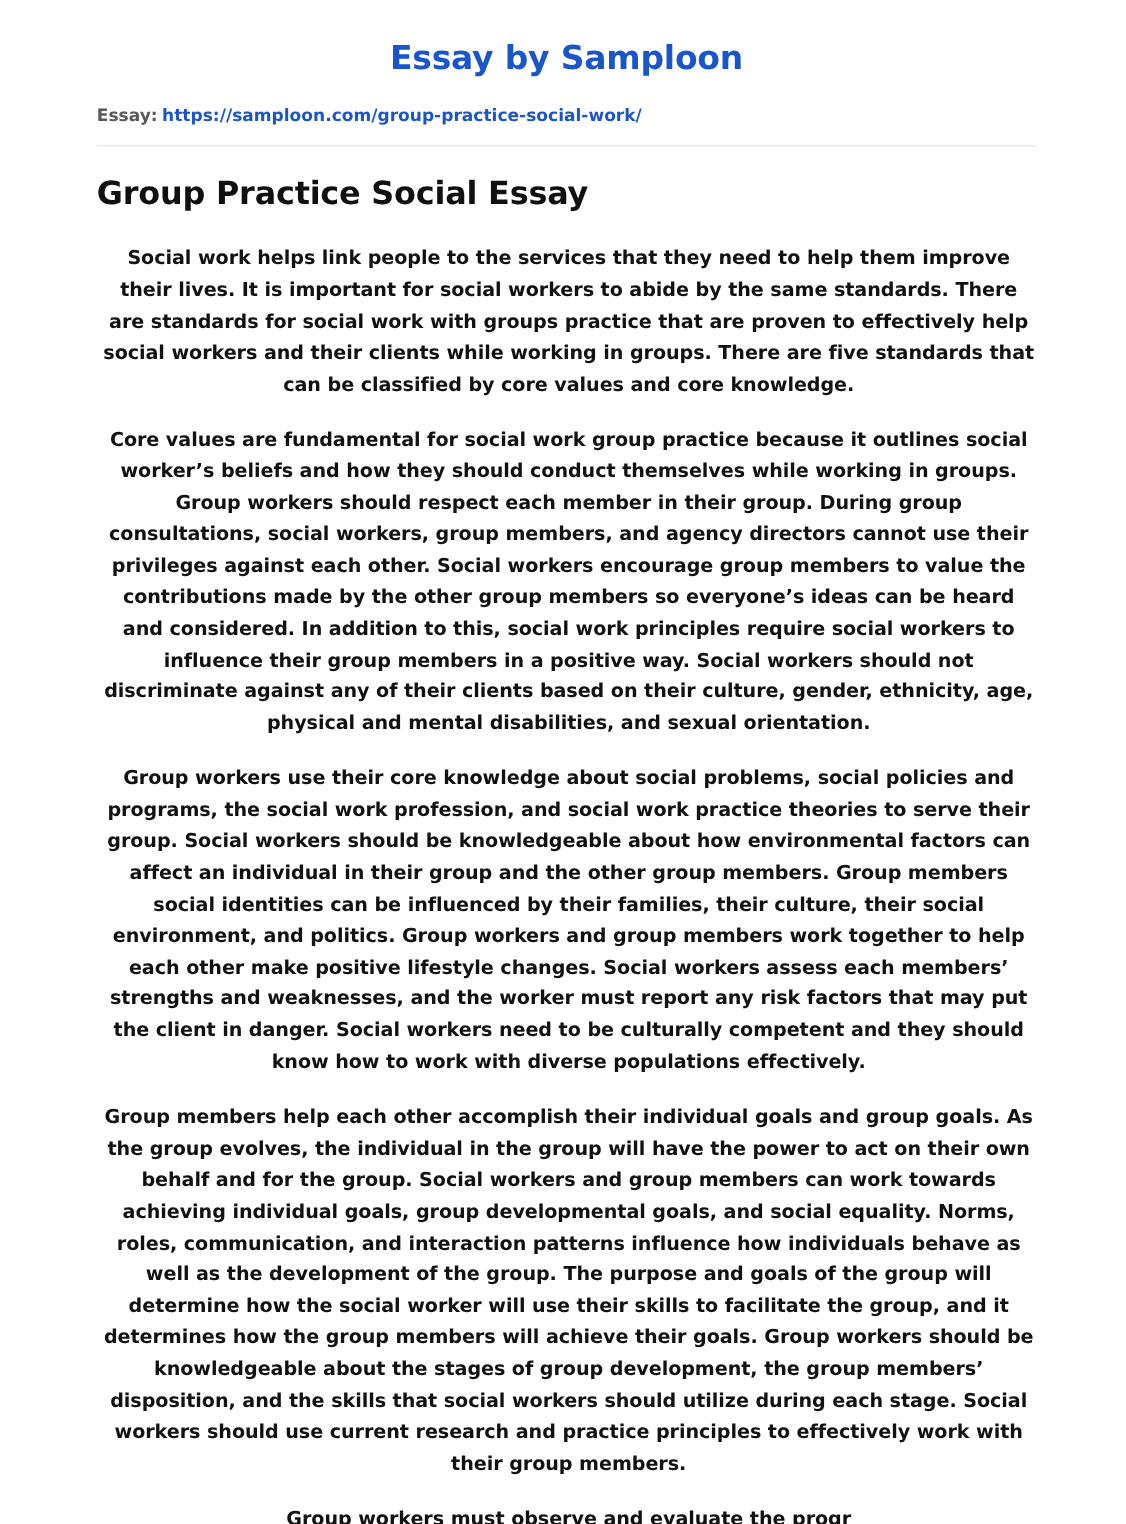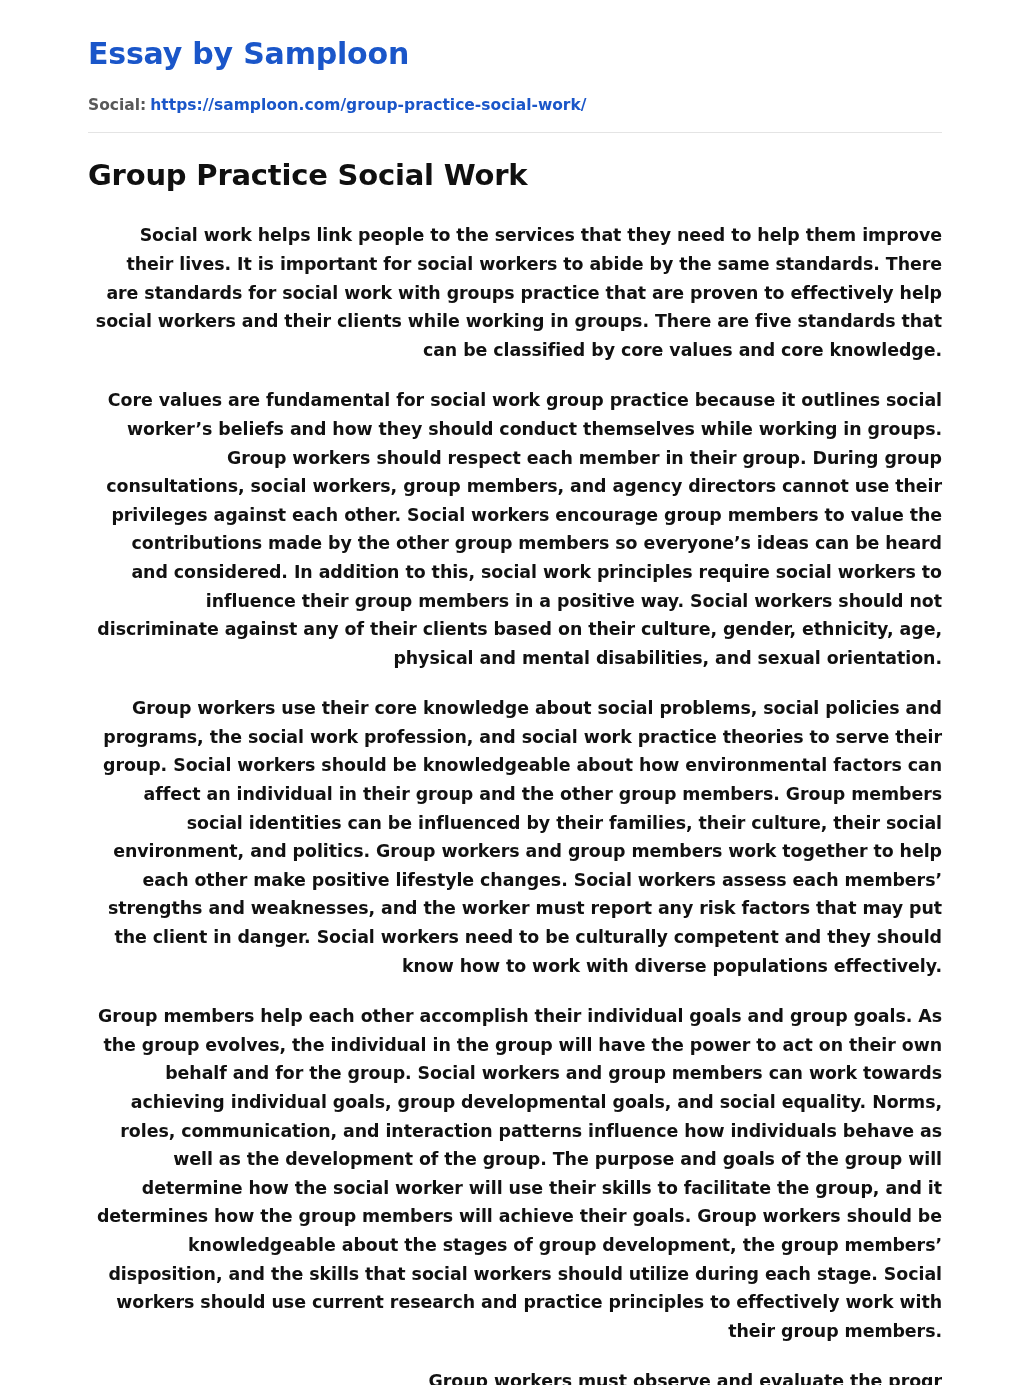--- a/index.html
+++ b/index.html
@@ -27,20 +27,21 @@
     padding: 36px 82px 0 88px;
   }
   .brand {
     font-size: 30px;
     font-weight: 700;
     color: #1a56c9;
     letter-spacing: -0.2px;
     line-height: 1.2;
     margin: 0;
     padding: 0;
+    text-align: center;
   }
   .source-line {
     margin-top: 23px;
     font-size: 15.5px;
     font-weight: 600;
     line-height: 1.3;
     white-space: nowrap;
   }
   .source-label {
     color: #595959;
@@ -73,47 +74,47 @@
   .body-copy {
     margin-top: 28px;
   }
   .body-copy p {
     margin: 0 0 22px 4px;
     font-size: 17.4px;
     font-weight: 600;
     line-height: 28.6px;
     color: #111111;
     letter-spacing: -0.05px;
-    text-align: right;
+    text-align: center;
   }
   .body-copy p:last-child {
     margin-bottom: 0;
   }
   .clipped {
     max-height: 29px;
     overflow: hidden;
   }
 </style>
 </head>
 <body>
 
 <div class="page">
 
   <header class="masthead">
     <div class="brand">Essay by Samploon</div>
 
     <div class="source-line">
-      <span class="source-label">Social:</span><a class="source-url" href="#">https://samploon.com/group-practice-social-work/</a>
+      <span class="source-label">Essay:</span><a class="source-url" href="#">https://samploon.com/group-practice-social-work/</a>
     </div>
   </header>
 
   <hr class="divider">
 
   <main class="article">
-    <h1 class="doc-title">Group Practice Social Work</h1>
+    <h1 class="doc-title">Group Practice Social Essay</h1>
 
     <div class="body-copy">
       <p>Social work helps link people to the services that they need to help them improve their lives. It is important for social workers to abide by the same standards. There are standards for social work with groups practice that are proven to effectively help social workers and their clients while working in groups. There are five standards that can be classified by core values and core knowledge.</p>
       <p>Core values are fundamental for social work group practice because it outlines social worker’s beliefs and how they should conduct themselves while working in groups. Group workers should respect each member in their group. During group consultations, social workers, group members, and agency directors cannot use their privileges against each other. Social workers encourage group members to value the contributions made by the other group members so everyone’s ideas can be heard and considered. In addition to this, social work principles require social workers to influence their group members in a positive way. Social workers should not discriminate against any of their clients based on their culture, gender, ethnicity, age, physical and mental disabilities, and sexual orientation.</p>
       <p>Group workers use their core knowledge about social problems, social policies and programs, the social work profession, and social work practice theories to serve their group. Social workers should be knowledgeable about how environmental factors can affect an individual in their group and the other group members. Group members social identities can be influenced by their families, their culture, their social environment, and politics. Group workers and group members work together to help each other make positive lifestyle changes. Social workers assess each members’ strengths and weaknesses, and the worker must report any risk factors that may put the client in danger. Social workers need to be culturally competent and they should know how to work with diverse populations effectively.</p>
       <p>Group members help each other accomplish their individual goals and group goals. As the group evolves, the individual in the group will have the power to act on their own behalf and for the group. Social workers and group members can work towards achieving individual goals, group developmental goals, and social equality. Norms, roles, communication, and interaction patterns influence how individuals behave as well as the development of the group. The purpose and goals of the group will determine how the social worker will use their skills to facilitate the group, and it determines how the group members will achieve their goals. Group workers should be knowledgeable about the stages of group development, the group members’ disposition, and the skills that social workers should utilize during each stage. Social workers should use current research and practice principles to effectively work with their group members.</p>
       <p class="clipped">Group workers must observe and evaluate the progr</p>
     </div>
   </main>
 

